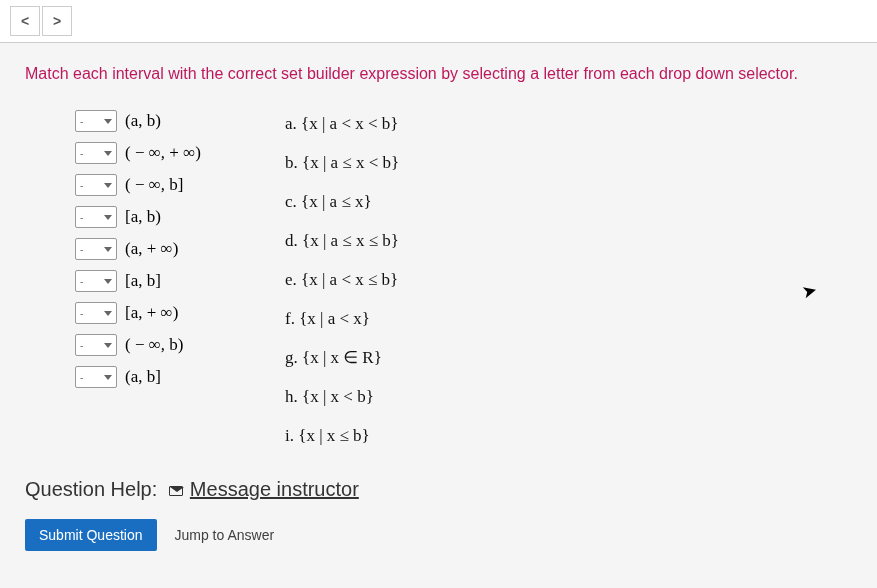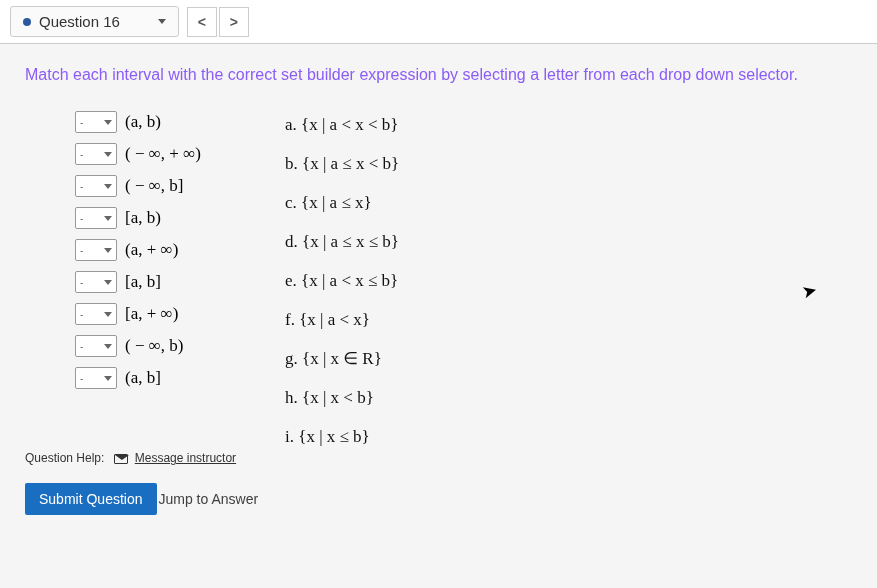--- a/index.html
+++ b/index.html
@@ -64,21 +64,21 @@
       cursor: pointer;
       display: flex;
       align-items: center;
       justify-content: center;
     }
     .content {
       padding: 20px 25px;
     }
     .prompt {
       font-size: 16px;
-      color: #8b5cf6;
+      color: #be185d;
       line-height: 1.4;
       margin-bottom: 25px;
     }
     .match-area {
       display: flex;
       gap: 60px;
       margin-left: 50px;
     }
     .left-col, .right-col {
       display: flex;
@@ -118,21 +118,22 @@
       border-top: 5px solid #666;
     }
     .answer-row {
       font-size: 17px;
       font-family: "Times New Roman", serif;
       color: #111;
       line-height: 1.7;
       margin-left: 24px;
     }
     .help-row {
-      font-size: 12px;
+      margin-top: 28px;
+      font-size: 20px;
       color: #333;
     }
     .help-label {
       font-weight: normal;
     }
     .help-link {
       text-decoration: underline;
       color: #333;
       cursor: pointer;
       margin-left: 4px;
@@ -167,21 +168,21 @@
         left:0; right:0; top:0;
         height:0;
         border-left:7px solid transparent;
         border-right:7px solid transparent;
         border-top:5px solid #333;
     }
     .footer-btns {
       margin-top: 18px;
       display: flex;
       align-items: center;
-      gap: 2px;
+      gap: 18px;
     }
     .submit-btn {
       background: #1a6ec1;
       color: #fff;
       border: none;
       padding: 8px 14px;
       font-size: 14px;
       cursor: pointer;
       border-radius: 2px;
     }
@@ -196,25 +197,20 @@
       top: 280px;
       font-size: 18px;
       color: #000;
       transform: rotate(-15deg);
     }
   </style>
 </head>
 <body>
 
 <div class="header">
-  <div class="question-label">
-    <span class="bullet"></span>
-    <span>Question 16</span>
-    <span class="caret-down"></span>
-  </div>
   <div class="nav-btns">
     <button class="nav-btn">&lt;</button>
     <button class="nav-btn">&gt;</button>
   </div>
 </div>
 
 <div class="content">
   <p class="prompt">Match each interval with the correct set builder expression by selecting a letter from each drop down selector.</p>
 
   <div class="match-area">

